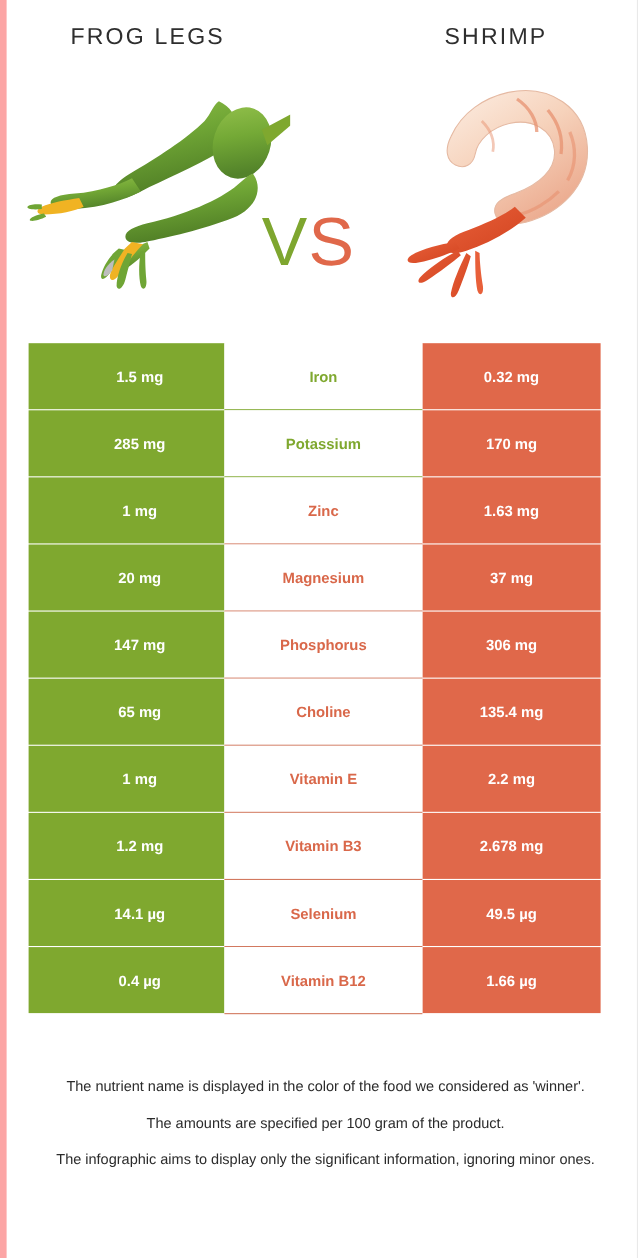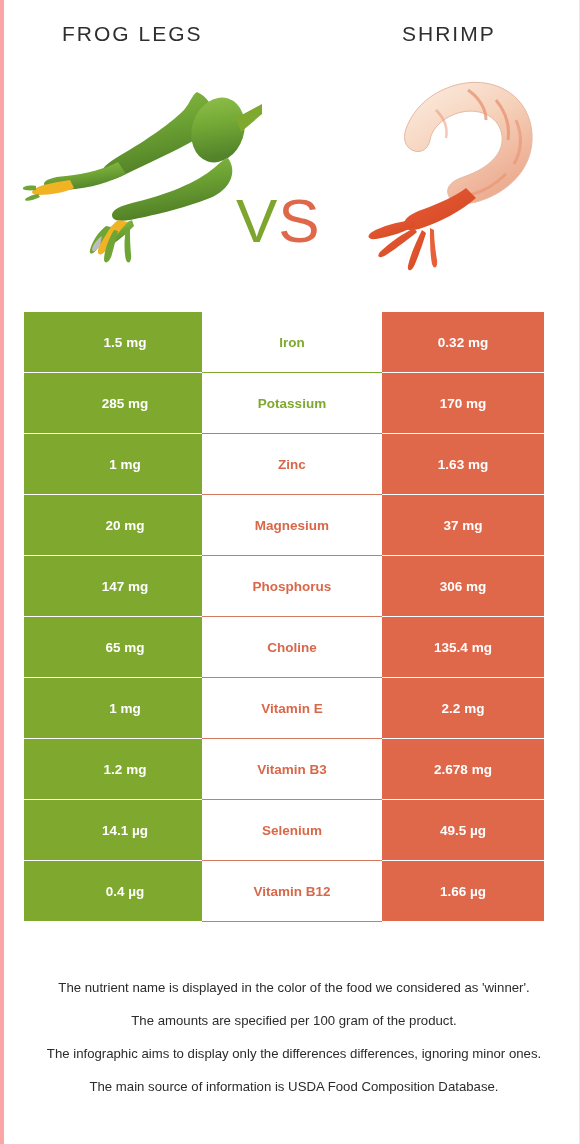--- a/index.html
+++ b/index.html
@@ -12,21 +12,21 @@
     background: #ffffff;
     font-family: "Liberation Sans", sans-serif;
     overflow: hidden;
     position: relative;
   }
   .page {
     width: 580px;
     height: 1144px;
     position: relative;
     box-sizing: border-box;
-    border-left: 4px solid #fca5a5;
+    border-left: 6px solid #fca5a5;
     border-right: 1px solid #e9e9e9;
     background: #fff;
   }
 
   
   .header {
     height: 62px;
     position: relative;
   }
   .title {
@@ -313,17 +313,16 @@
           <span class="label win-orange">Vitamin B12</span>
         </div>
         <div class="cell cell-right">1.66 µg</div>
         <div class="divider dv-orange"></div>
       </div>
     </div>
 
   <div class="footer">
     <p>The nutrient name is displayed in the color of the food we considered as 'winner'.</p>
     <p>The amounts are specified per 100 gram of the product.</p>
-    <p>The infographic aims to display only the differences differences, ignoring minor ones.</p>
-    <p>The main source of information is USDA Food Composition Database.</p>
+    <p>The infographic aims to display only the significant information, ignoring minor ones.</p>
   </div>
 
 </div>
 
 </body></html>

